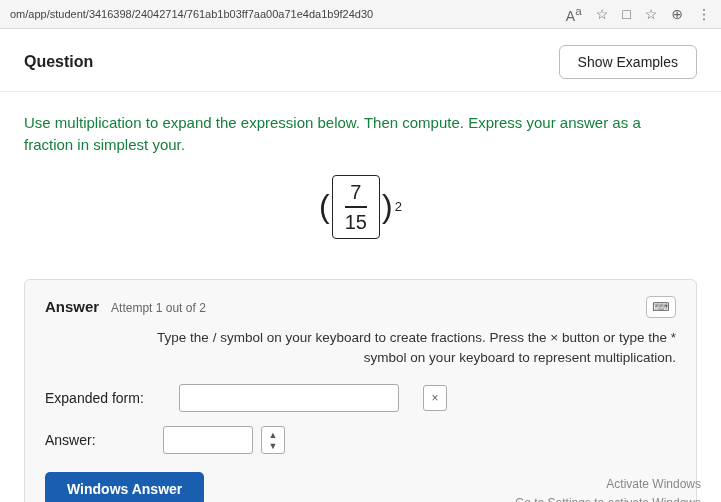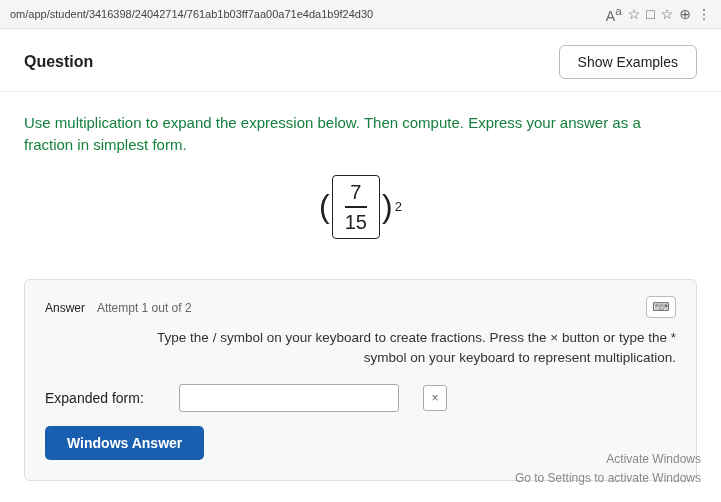--- a/index.html
+++ b/index.html
@@ -22,21 +22,21 @@
       align-items: center;
       justify-content: space-between;
     }
     .top-bar-url {
       flex: 1;
       font-size: 11px;
       color: #444;
     }
     .top-bar-icons {
       display: flex;
-      gap: 6px;
+      gap: 14px;
       align-items: center;
       color: #666;
       font-size: 14px;
     }
     .header-row {
       display: flex;
       align-items: center;
       justify-content: space-between;
       padding: 16px 24px 12px 24px;
       border-bottom: 1px solid #eee;
@@ -123,22 +123,22 @@
       padding: 16px 20px 20px 20px;
       margin: 0 24px;
     }
     .answer-header {
       display: flex;
       align-items: center;
       justify-content: space-between;
       margin-bottom: 10px;
     }
     .answer-label {
-      font-weight: normal;
-      font-size: 12px;
+      font-weight: bold;
+      font-size: 15px;
     }
     .attempt-label {
       font-size: 12px;
       color: #666;
       margin-left: 8px;
       font-weight: normal;
     }
     .keyboard-icon {
       background: #fff;
       border: 1px solid #bbb;
@@ -285,21 +285,21 @@
     <div class="header-buttons">
       <button class="btn-examples">
         <span>Show Examples</span>
       </button>
     </div>
   </div>
 
   <div class="main-content">
     <div class="question-text">
       <span>Use multiplication to expand the expression below. Then compute. Express your answer as a</span><br>
-      <span>fraction in simplest form.</span>
+      <span>fraction in simplest your.</span>
     </div>
 
     <div class="math-expression">
       <span style="font-size:32px; font-weight:300;">(</span>
       <div class="fraction-wrap">
         <div class="fraction-num">7</div>
         <div class="fraction-den">15</div>
       </div>
       <span style="font-size:32px; font-weight:300;">)</span>
       <span class="exponent">2</span>
@@ -323,20 +323,28 @@
     
     <div class="field-row">
       <span class="field-label">Expanded form:</span>
       <input class="text-input" type="text" placeholder="" style="">
       <div class="clear-btn">
         <span>×</span>
       </div>
     </div>
 
     
+    <div class="answer-row">
+      <span class="field-label">Answer:</span>
+      <input class="small-input" type="text" placeholder="" style="">
+      <div class="step-btn">
+        <span>▲</span>
+        <span>▼</span>
+      </div>
+    </div>
 
     
     <button class="submit-btn">
       <span>Windows Answer</span>
     </button>
   </div>
 
   <div class="activate-windows">
     <div>Activate Windows</div>
     <div>Go to Settings to activate Windows</div>

